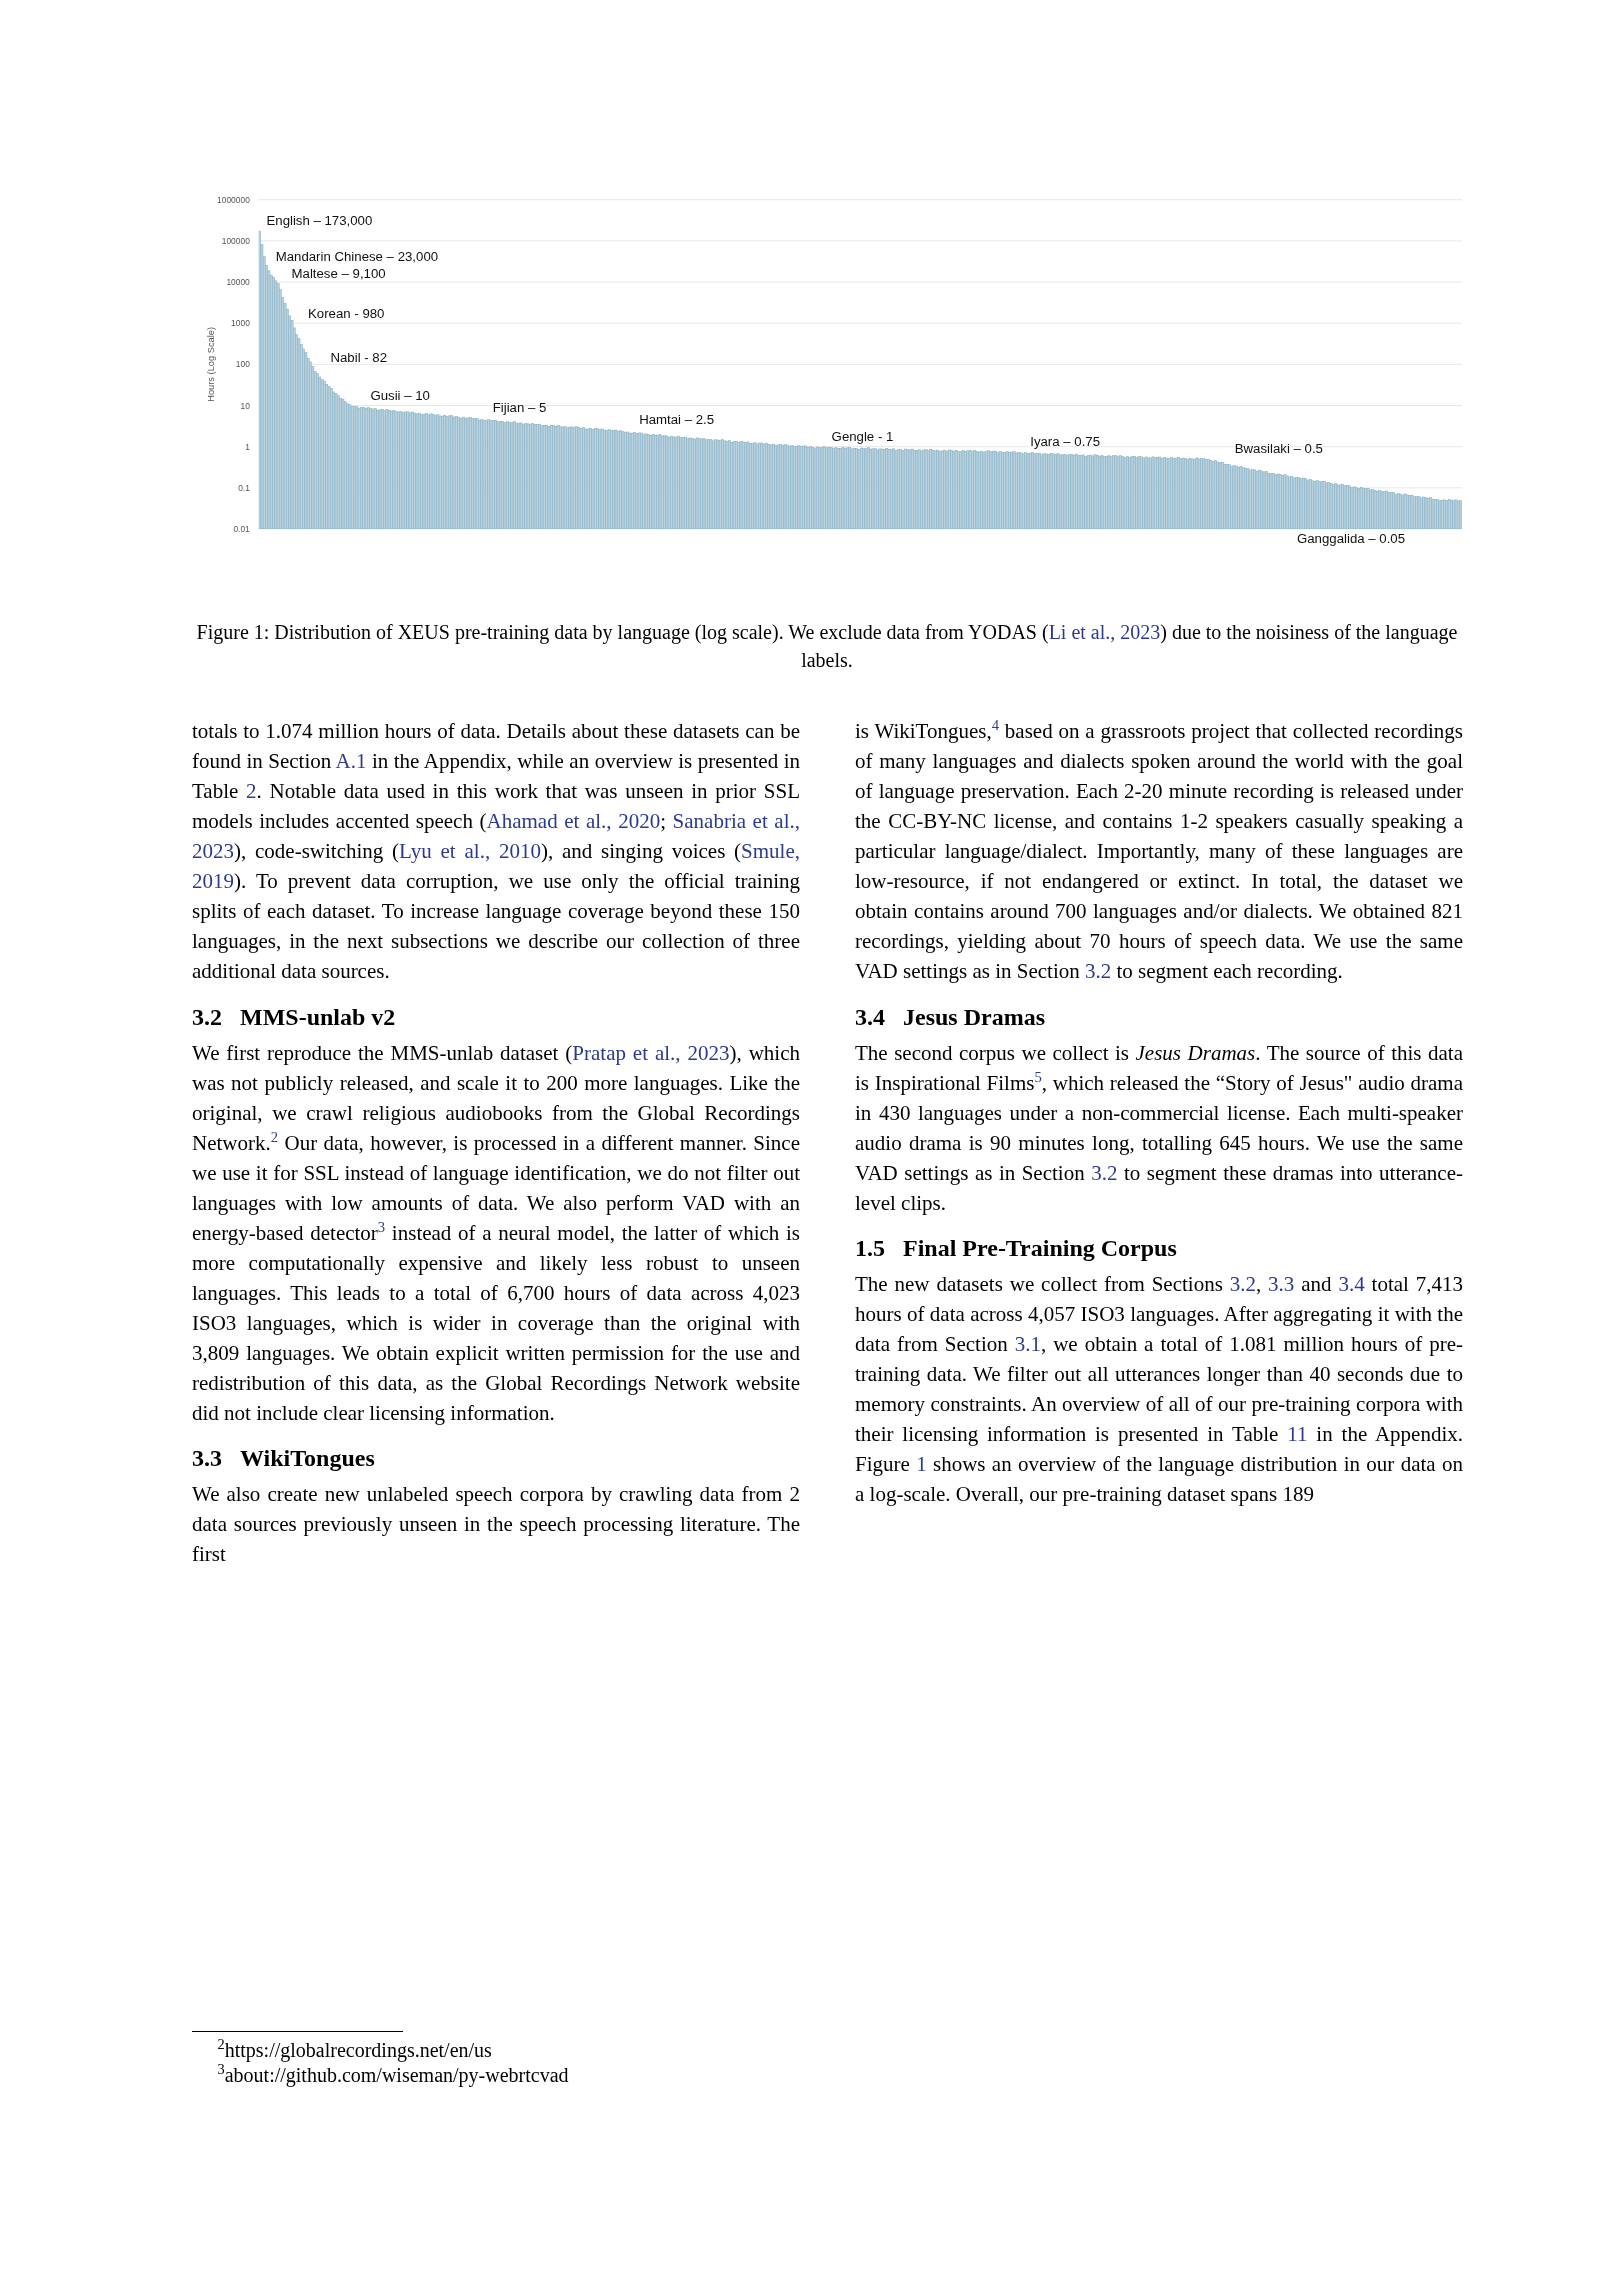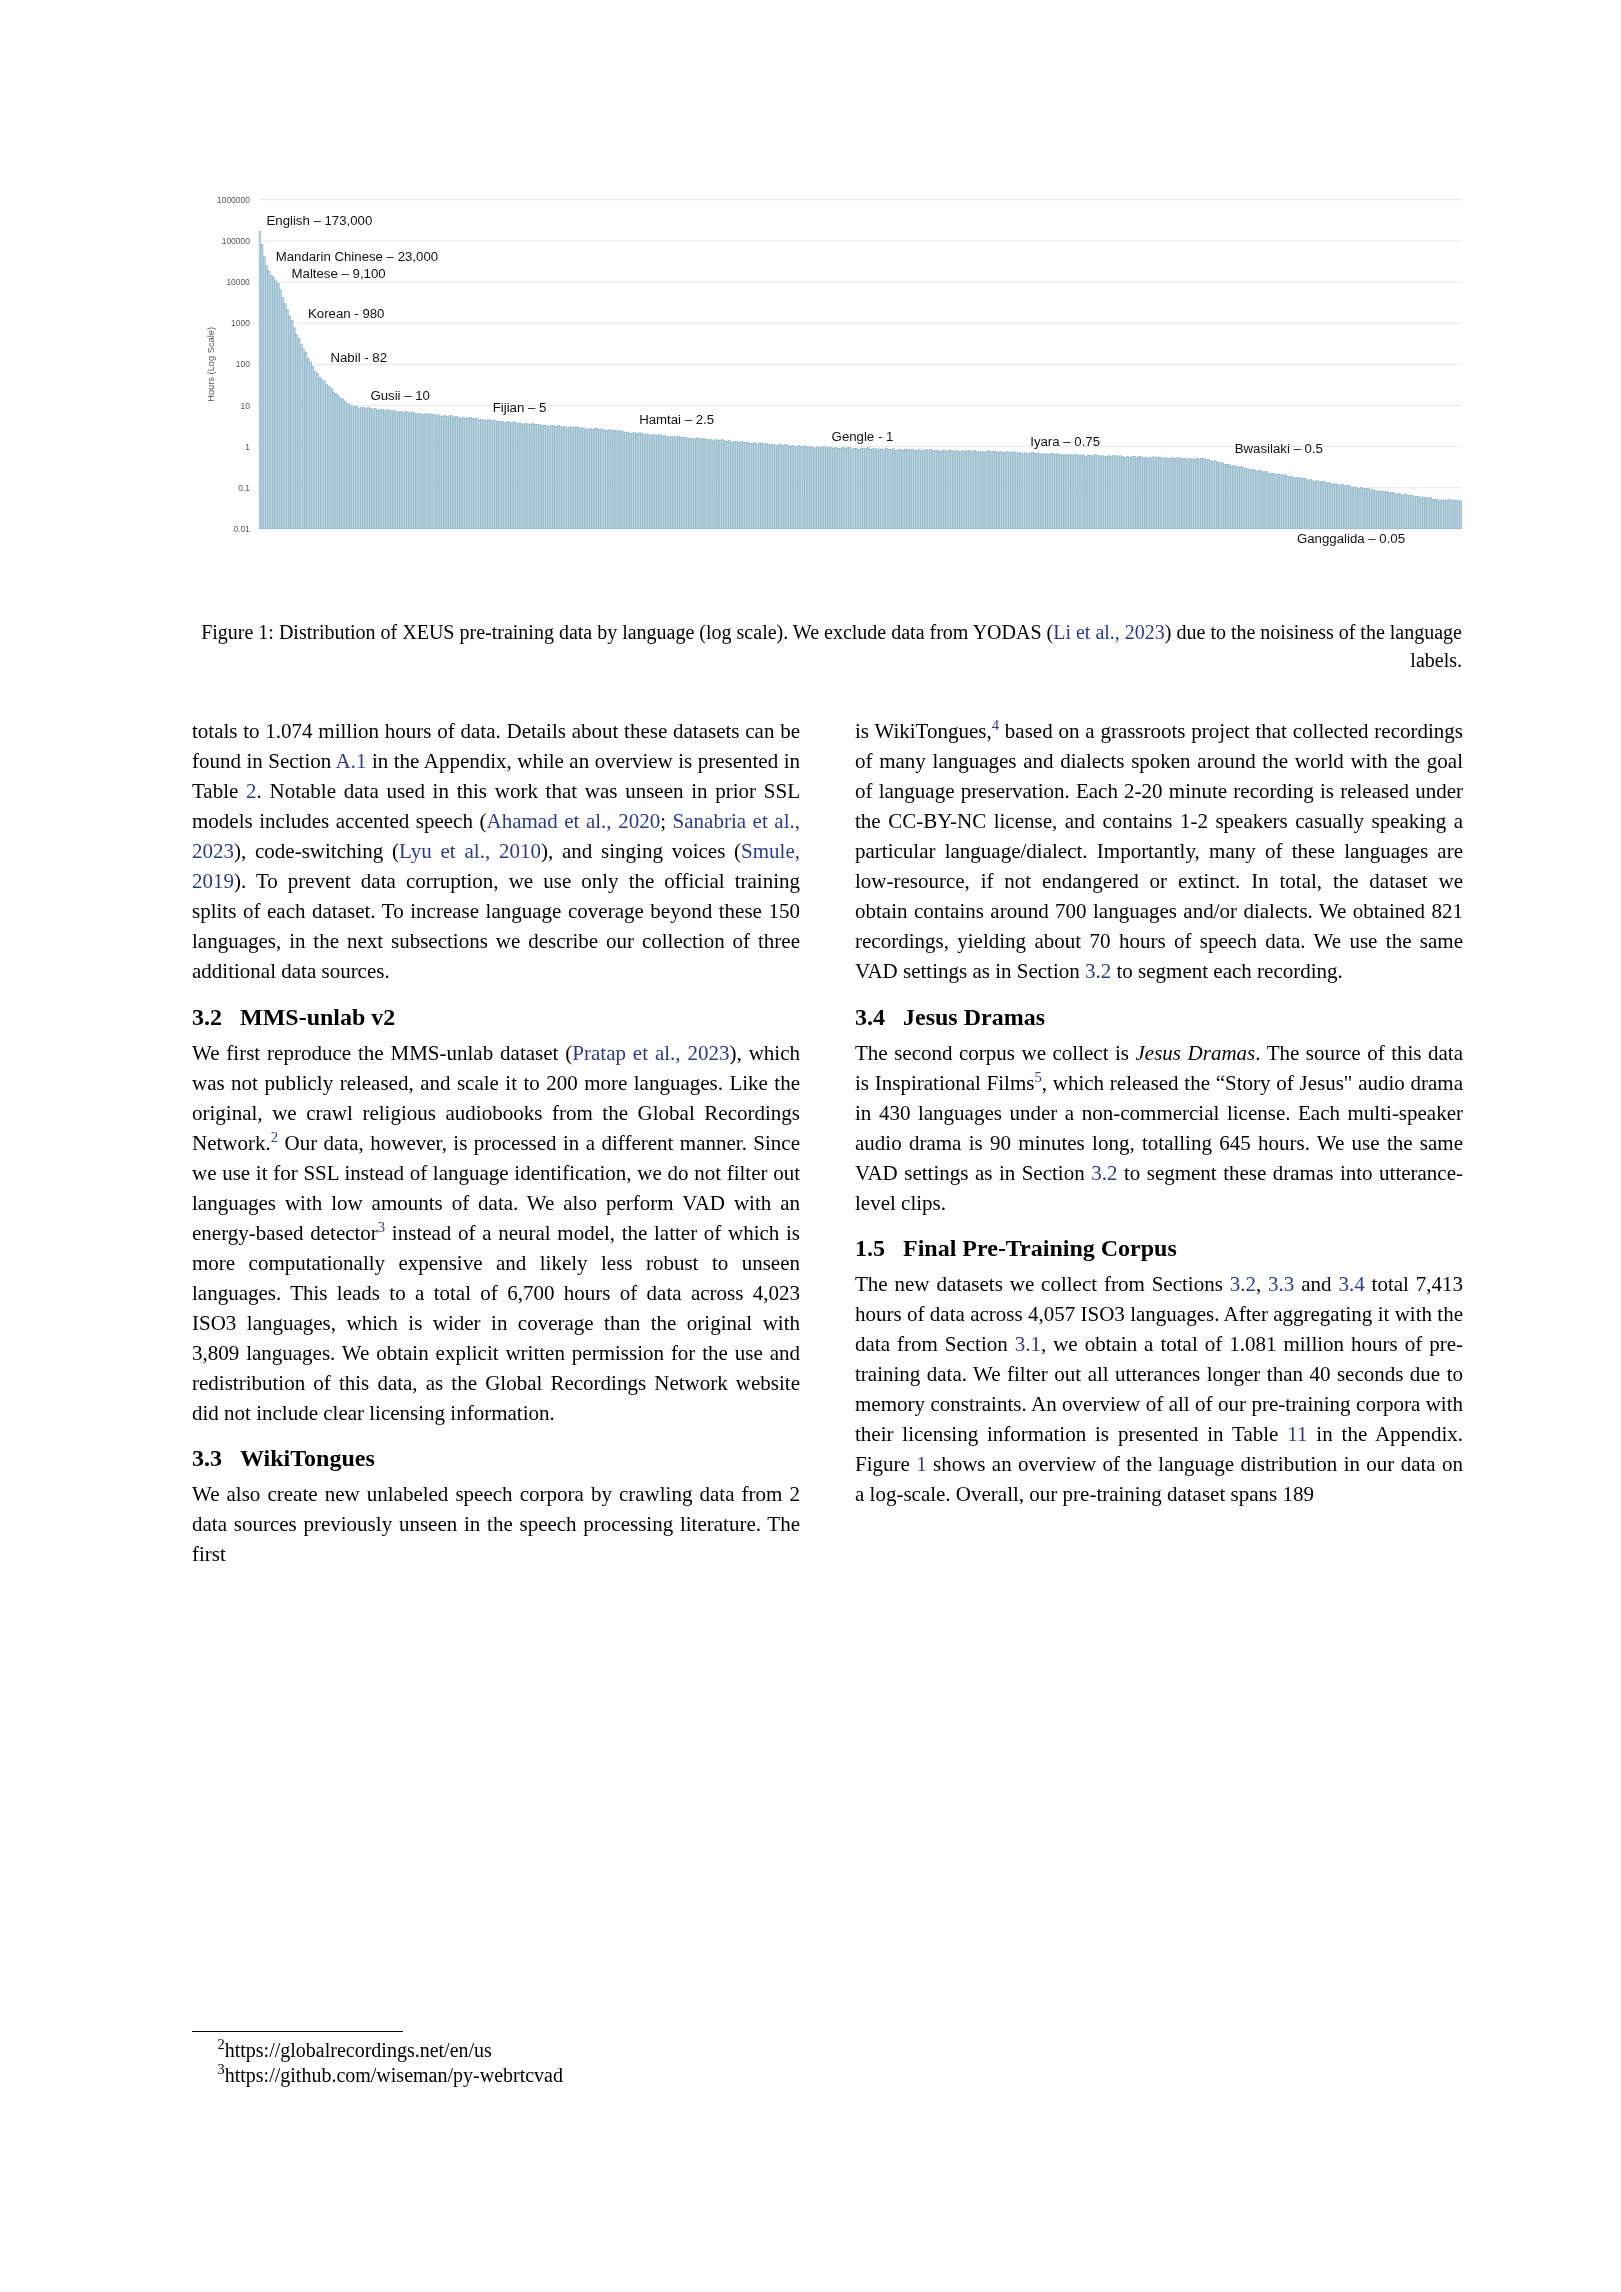--- a/index.html
+++ b/index.html
@@ -40,21 +40,21 @@
   .chart svg { display: block; }
 
   
   .caption {
     position: absolute;
     left: 192px;
     top: 606px;
     width: 1270px;
     font-size: 20px;
     line-height: 28px;
-    text-align: right;
+    text-align: center;
     color: #000;
   }
   .cite { color: #2b3a8f; }
 
   
   .col {
     position: absolute;
     top: 704px;
     width: 608px;
     font-size: 21px;
@@ -694,21 +694,21 @@
     <p><span>We first reproduce the MMS-unlab dataset (</span><span class="cite">Pratap et al., 2023</span><span>), which was not publicly released, and scale it to 200 more languages. Like the original, we crawl religious audiobooks from the Global Recordings Network.</span><sup class="cite-sup">2</sup><span> Our data, however, is processed in a different manner. Since we use it for SSL instead of language identification, we do not filter out languages with low amounts of data. We also perform VAD with an energy-based detector</span><sup class="cite-sup">3</sup><span> instead of a neural model, the latter of which is more computationally expensive and likely less robust to unseen languages. This leads to a total of 6,700 hours of data across 4,023 ISO3 languages, which is wider in coverage than the original with 3,809 languages. We obtain explicit written permission for the use and redistribution of this data, as the Global Recordings Network website did not include clear licensing information.</span></p>
 
     <h3 class="sec"><span class="num">3.3</span><span>WikiTongues</span></h3>
 
     <p>We also create new unlabeled speech corpora by crawling data from 2 data sources previously unseen in the speech processing literature. The first</p>
   </div>
 
   <div class="footnotes left">
     <div class="fn-rule"></div>
     <div class="fn-item"><sup>2</sup><span>https://globalrecordings.net/en/us</span></div>
-    <div class="fn-item"><sup>3</sup><span>https://github.com/wiseman/py-webrtcvad</span></div>
+    <div class="fn-item"><sup>3</sup><span>about://github.com/wiseman/py-webrtcvad</span></div>
   </div>
 
   <div class="col col-right">
     <p><span>is WikiTongues,</span><sup class="cite-sup">4</sup><span> based on a grassroots project that collected recordings of many languages and dialects spoken around the world with the goal of language preservation. Each 2-20 minute recording is released under the CC-BY-NC license, and contains 1-2 speakers casually speaking a particular language/dialect. Importantly, many of these languages are low-resource, if not endangered or extinct. In total, the dataset we obtain contains around 700 languages and/or dialects. We obtained 821 recordings, yielding about 70 hours of speech data. We use the same VAD settings as in Section </span><span class="cite">3.2</span><span> to segment each recording.</span></p>
 
     <h3 class="sec"><span class="num">3.4</span><span>Jesus Dramas</span></h3>
 
     <p><span>The second corpus we collect is </span><em>Jesus Dramas</em><span>. The source of this data is Inspirational Films</span><sup class="cite-sup">5</sup><span>, which released the “Story of Jesus" audio drama in 430 languages under a non-commercial license. Each multi-speaker audio drama is 90 minutes long, totalling 645 hours. We use the same VAD settings as in Section </span><span class="cite">3.2</span><span> to segment these dramas into utterance-level clips.</span></p>
 
     <h3 class="sec"><span class="num">1.5</span><span>Final Pre-Training Corpus</span></h3>

